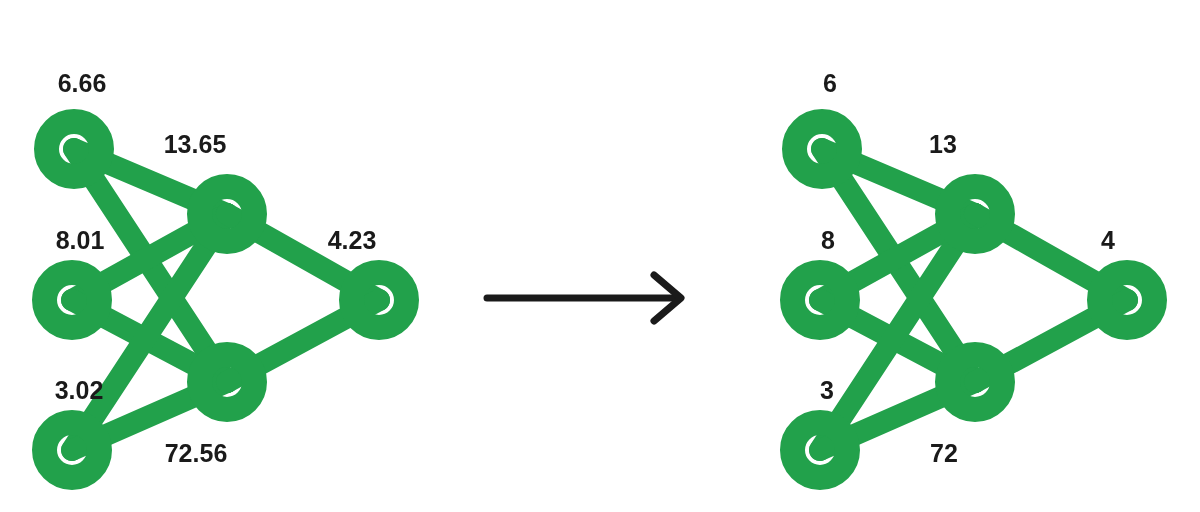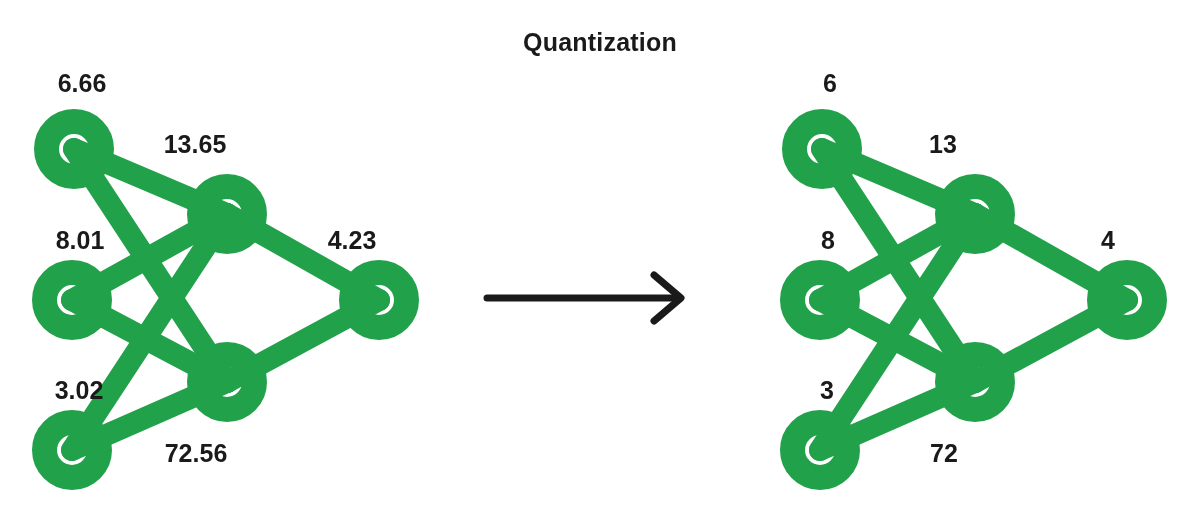--- a/index.html
+++ b/index.html
@@ -63,21 +63,20 @@
     stroke-linecap: round;
     stroke-linejoin: round;
     fill: none;
   }
 </style>
 </head>
 <body>
 
 <div id="stage">
 
-  <div class="figure-title">Quantization</div>
 
   <svg class="diagram" viewBox="0 0 1200 512">
     <g id="networks-layer">
         <g transform="translate(0,0)">
           <g>
             <line x1="74" y1="149" x2="227" y2="214" stroke="#22a14b" stroke-width="22" stroke-linecap="round" class="edge"></line>
             <line x1="74" y1="149" x2="227" y2="382" stroke="#22a14b" stroke-width="22" stroke-linecap="round" class="edge"></line>
             <line x1="72" y1="300" x2="227" y2="214" stroke="#22a14b" stroke-width="22" stroke-linecap="round" class="edge"></line>
             <line x1="72" y1="300" x2="227" y2="382" stroke="#22a14b" stroke-width="22" stroke-linecap="round" class="edge"></line>
             <line x1="72" y1="450" x2="227" y2="214" stroke="#22a14b" stroke-width="22" stroke-linecap="round" class="edge"></line>

